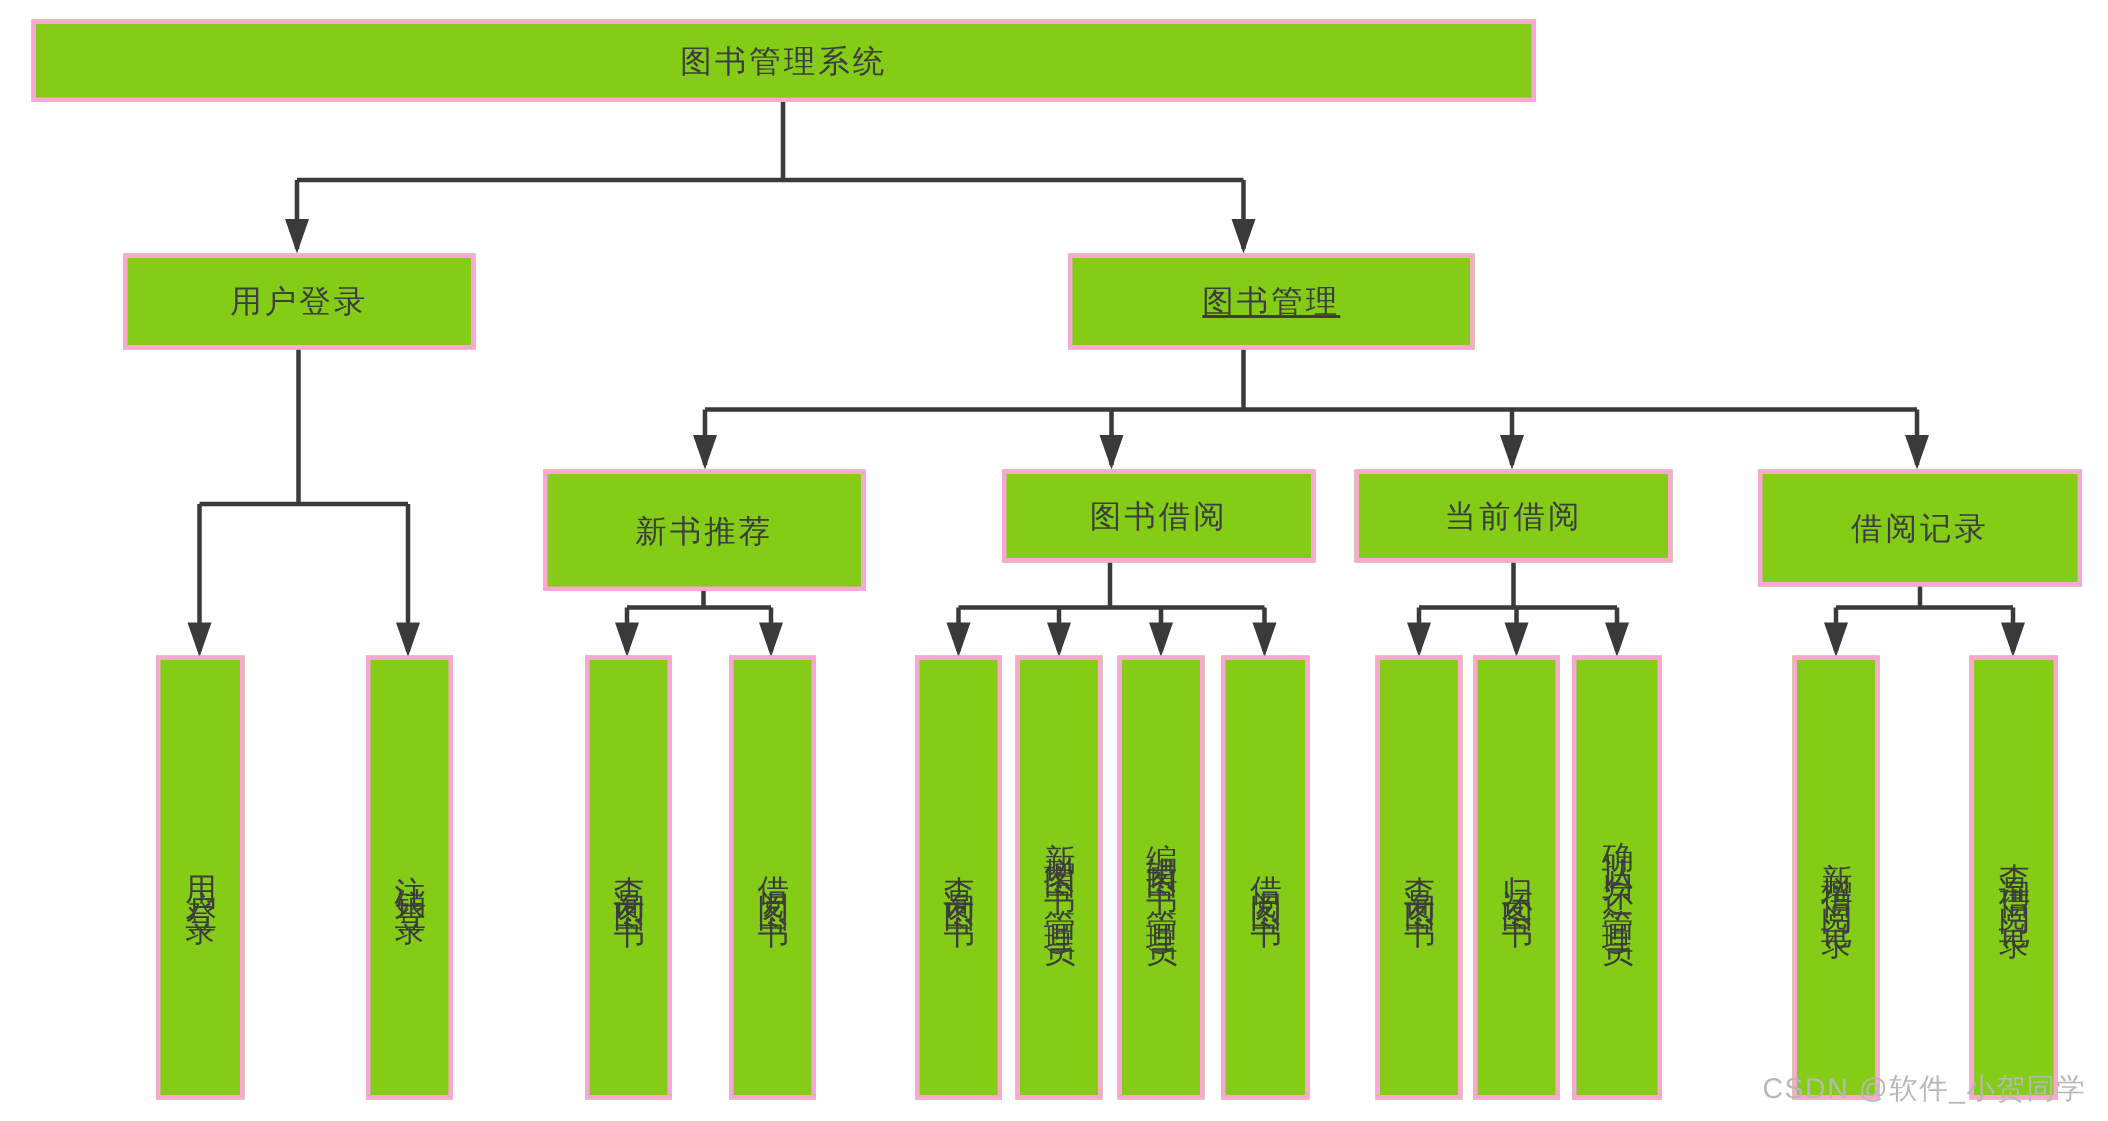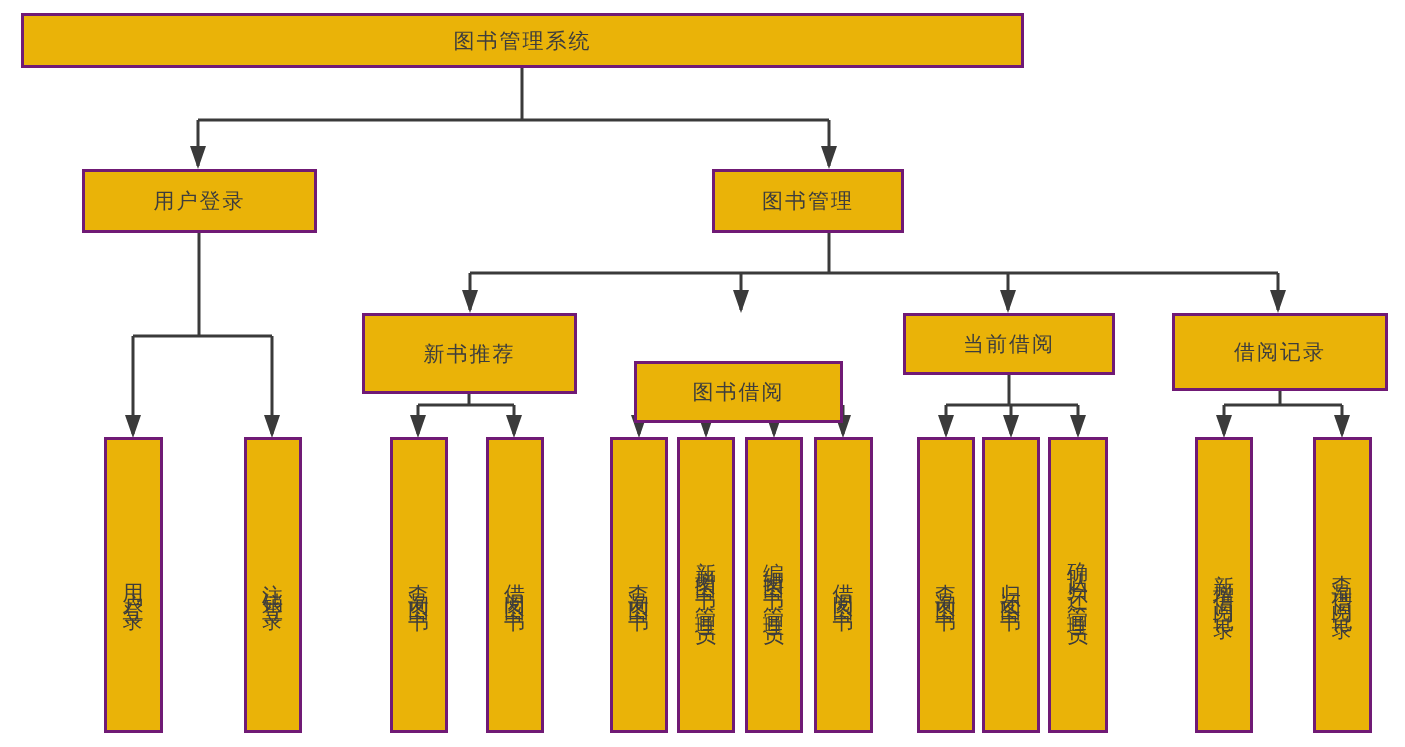--- a/index.html
+++ b/index.html
@@ -15,22 +15,22 @@
     position: absolute;
     left: 0; top: 0;
     width: 1405px; height: 747px;
     z-index: 1;
   }
   .cline { stroke: #3a3a3a; stroke-width: 3; fill: none; }
   .ahead { fill: #3a3a3a; stroke: none; }
   .box {
     position: absolute;
     box-sizing: border-box;
-    border: 3px solid #701a75;
-    background: #eab308;
+    border: 3px solid #f9a8d4;
+    background: #84cc16;
     display: flex;
     align-items: center;
     justify-content: center;
     color: #3d3d3d;
     font-size: 21px;
     letter-spacing: 2px;
     z-index: 2;
   }
   .leaf span {
     writing-mode: vertical-rl;
@@ -90,28 +90,28 @@
     <polygon class="ahead" points="1334,415 1350,415 1342,438"></polygon>
   </svg>
 
   <div class="box" style="left:21px; top:13px; width:1003px; height:55px;">
     <span>图书管理系统</span>
   </div>
 
   <div class="box" style="left:82px; top:169px; width:235px; height:64px;">
     <span>用户登录</span>
   </div>
-  <div class="box" style="left:712px; top:169px; width:192px; height:64px;">
+  <div class="box" style="left:712px; top:169px; width:271px; height:64px;text-decoration:underline;">
     <span>图书管理</span>
   </div>
 
   <div class="box" style="left:362px; top:313px; width:215px; height:81px;">
     <span>新书推荐</span>
   </div>
-  <div class="box" style="left:634px; top:313px; width:209px; height:62px;margin-top:48px;">
+  <div class="box" style="left:668px; top:313px; width:209px; height:62px;">
     <span>图书借阅</span>
   </div>
   <div class="box" style="left:903px; top:313px; width:212px; height:62px;align-items:center;">
     <span>当前借阅</span>
   </div>
   <div class="box" style="left:1172px; top:313px; width:216px; height:78px;">
     <span>借阅记录</span>
   </div>
 
   <div class="box leaf" style="left:104px; top:437px; width:59px; height:296px;">
@@ -151,14 +151,15 @@
     <span>确认归还（管理员）</span>
   </div>
 
   <div class="box leaf" style="left:1195px; top:437px; width:58px; height:296px;">
     <span>新增借阅记录</span>
   </div>
   <div class="box leaf" style="left:1313px; top:437px; width:59px; height:296px;">
     <span>查询借阅记录</span>
   </div>
 
+  <div id="watermark">CSDN @软件_小贺同学</div>
 
 </div>
 
 </body></html>

